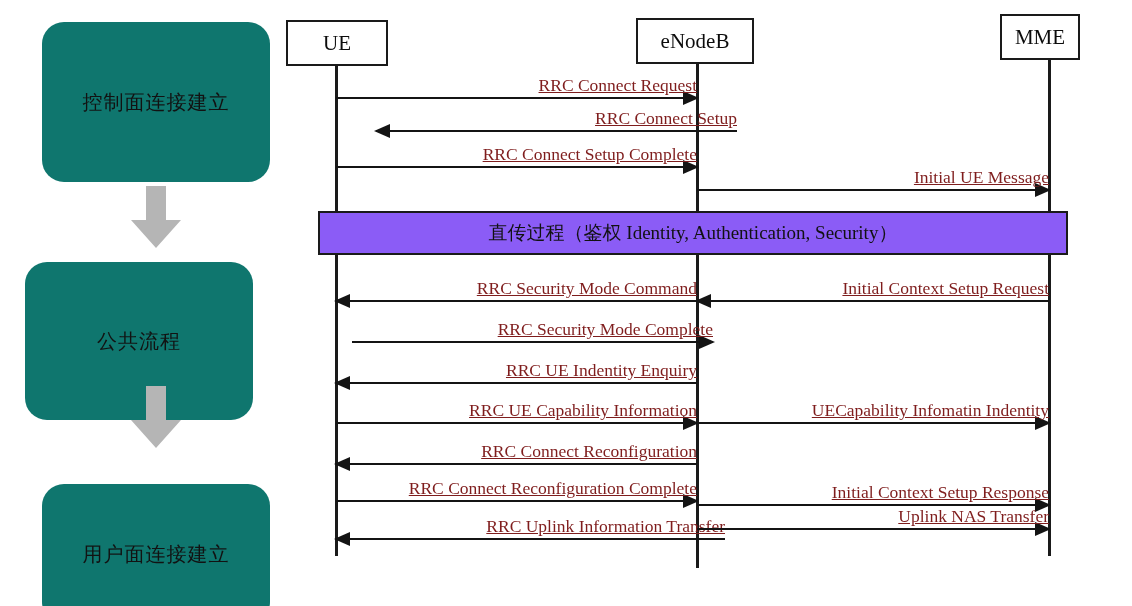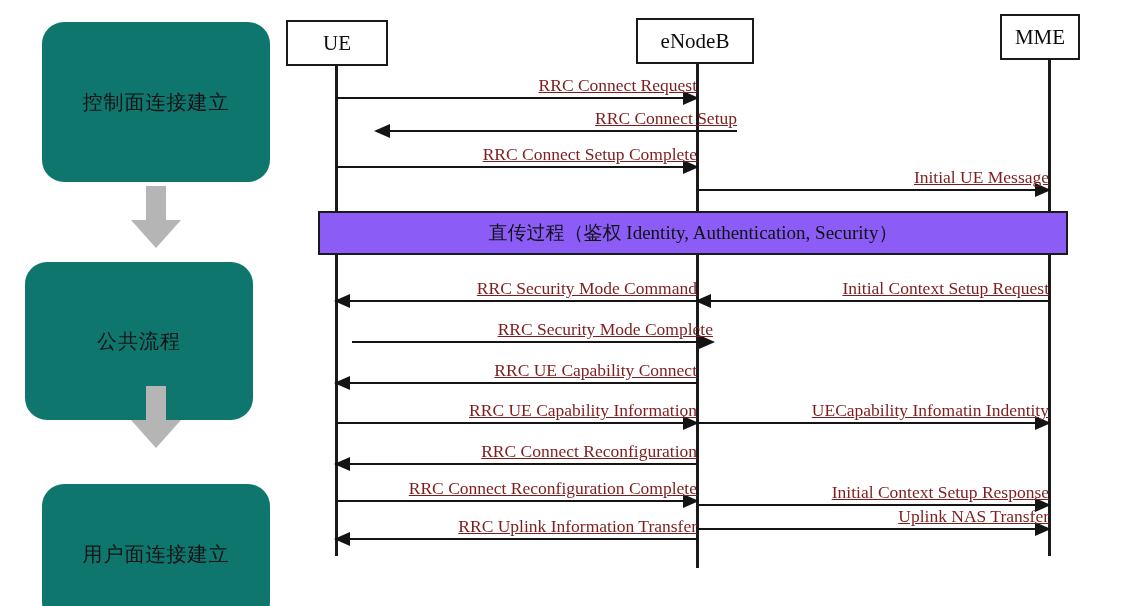--- a/index.html
+++ b/index.html
@@ -198,21 +198,21 @@
         <div class="label">Initial Context Setup Request</div>
       </div>
       <div class="msg to-right" style="left: 352px; top: 313px; width: 361px;">
         <div class="shaft"></div>
         <div class="head"></div>
         <div class="label">RRC Security Mode Complete</div>
       </div>
       <div class="msg to-left" style="left: 336px; top: 354px; width: 361px;">
         <div class="shaft"></div>
         <div class="head"></div>
-        <div class="label">RRC UE Capability Connect</div>
+        <div class="label">RRC UE Indentity Enquiry</div>
       </div>
       <div class="msg to-right" style="left: 336px; top: 394px; width: 361px;">
         <div class="shaft"></div>
         <div class="head"></div>
         <div class="label">RRC UE Capability Information</div>
       </div>
       <div class="msg to-right" style="left: 697px; top: 394px; width: 352px;">
         <div class="shaft"></div>
         <div class="head"></div>
         <div class="label">UECapability Infomatin Indentity</div>
@@ -225,21 +225,21 @@
       <div class="msg to-right" style="left: 336px; top: 472px; width: 361px;">
         <div class="shaft"></div>
         <div class="head"></div>
         <div class="label">RRC Connect Reconfiguration Complete</div>
       </div>
       <div class="msg to-right" style="left: 697px; top: 476px; width: 352px;">
         <div class="shaft"></div>
         <div class="head"></div>
         <div class="label">Initial Context Setup Response</div>
       </div>
-      <div class="msg to-left" style="left: 336px; top: 510px; width: 361px;">
+      <div class="msg to-left" style="left: 336px; top: 510px; width: 361px; padding-left: 28px;">
         <div class="shaft"></div>
         <div class="head"></div>
         <div class="label">RRC Uplink Information Transfer</div>
       </div>
       <div class="msg to-right" style="left: 697px; top: 500px; width: 352px;">
         <div class="shaft"></div>
         <div class="head"></div>
         <div class="label">Uplink NAS Transfer</div>
       </div>
     </div>

